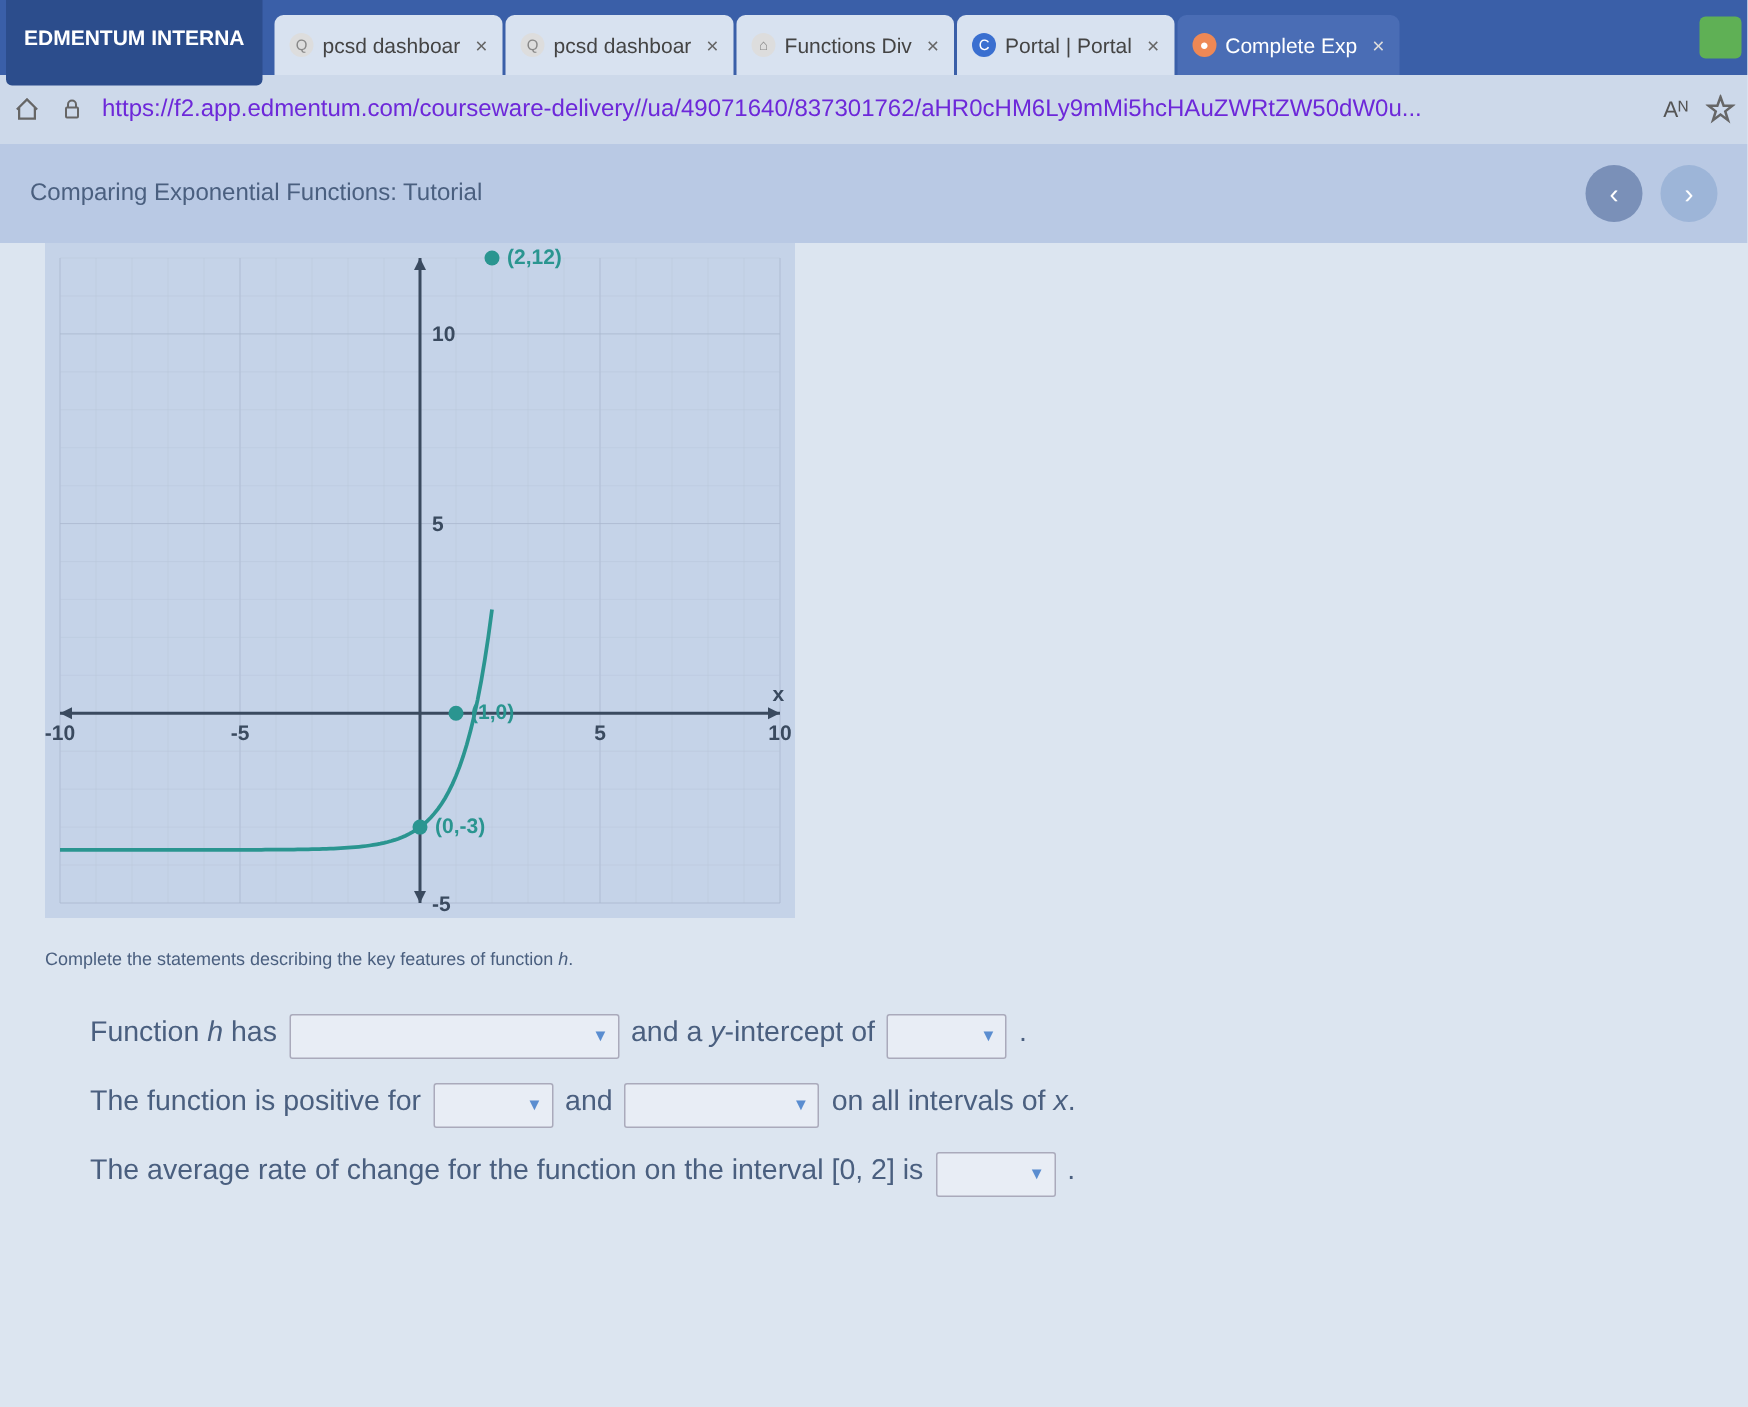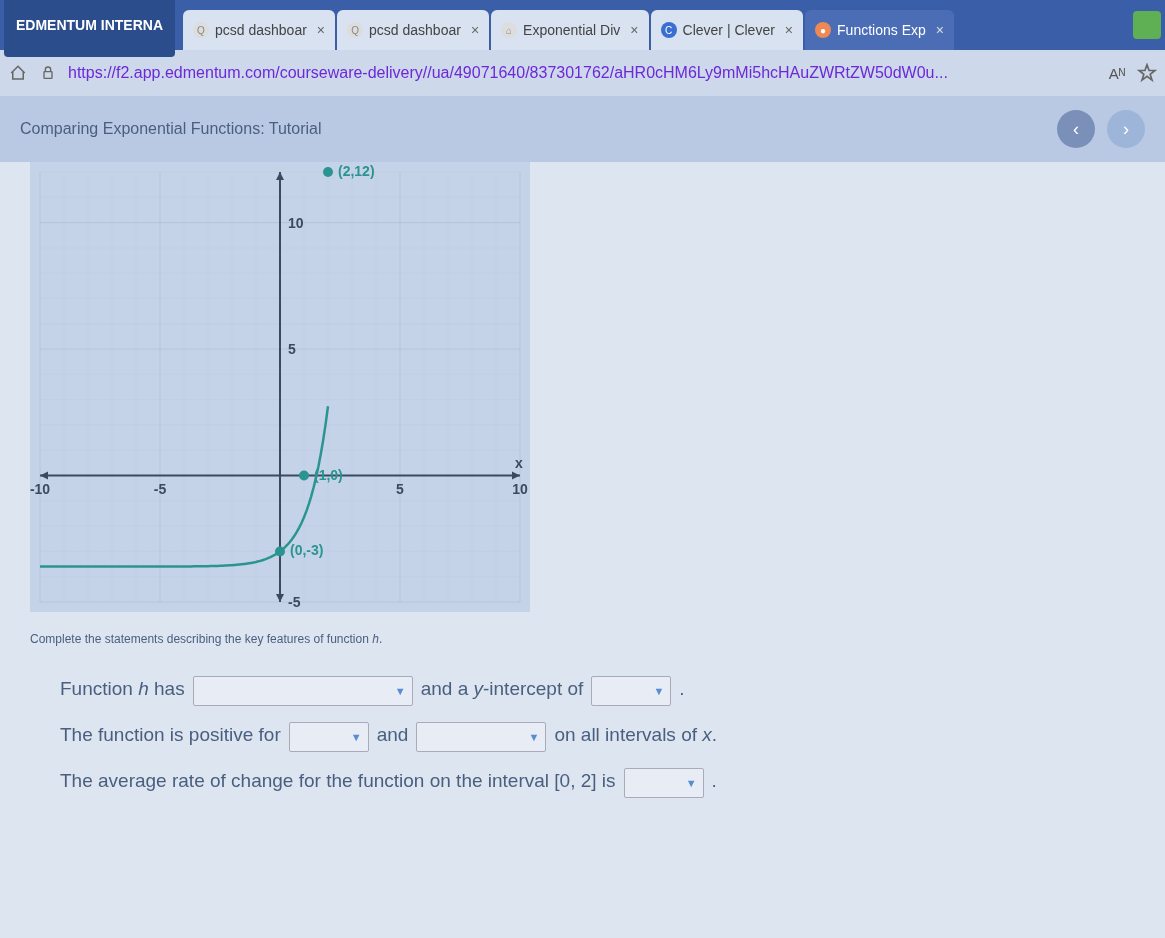--- a/index.html
+++ b/index.html
@@ -58,31 +58,31 @@
         <span>pcsd dashboar</span>
         <span class="close">×</span>
       </div>
       <div class="tab">
         <span class="ticon" style="background: rgb(221, 221, 221); color: rgb(136, 136, 136);">Q</span>
         <span>pcsd dashboar</span>
         <span class="close">×</span>
       </div>
       <div class="tab">
         <span class="ticon" style="background: rgb(221, 221, 221); color: rgb(136, 136, 136);">⌂</span>
-        <span>Exponential Div</span>
+        <span>Functions Div</span>
         <span class="close">×</span>
       </div>
       <div class="tab">
         <span class="ticon" style="background: rgb(58, 111, 208); color: rgb(255, 255, 255);">C</span>
-        <span>Clever | Clever</span>
+        <span>Portal | Portal</span>
         <span class="close">×</span>
       </div>
       <div class="tab active">
         <span class="ticon" style="background: rgb(238, 136, 85); color: rgb(255, 255, 255);">●</span>
-        <span>Functions Exp</span>
+        <span>Complete Exp</span>
         <span class="close">×</span>
       </div>
     </div>
   <div class="ext-icon"></div>
 </div>
 
 <div class="addr-bar">
   <div class="addr-icon">
     <svg width="18" height="18" viewBox="0 0 24 24" fill="none" stroke="#666" stroke-width="2">
         <path d="M3 12l9-9 9 9M5 10v10h14V10"></path>

